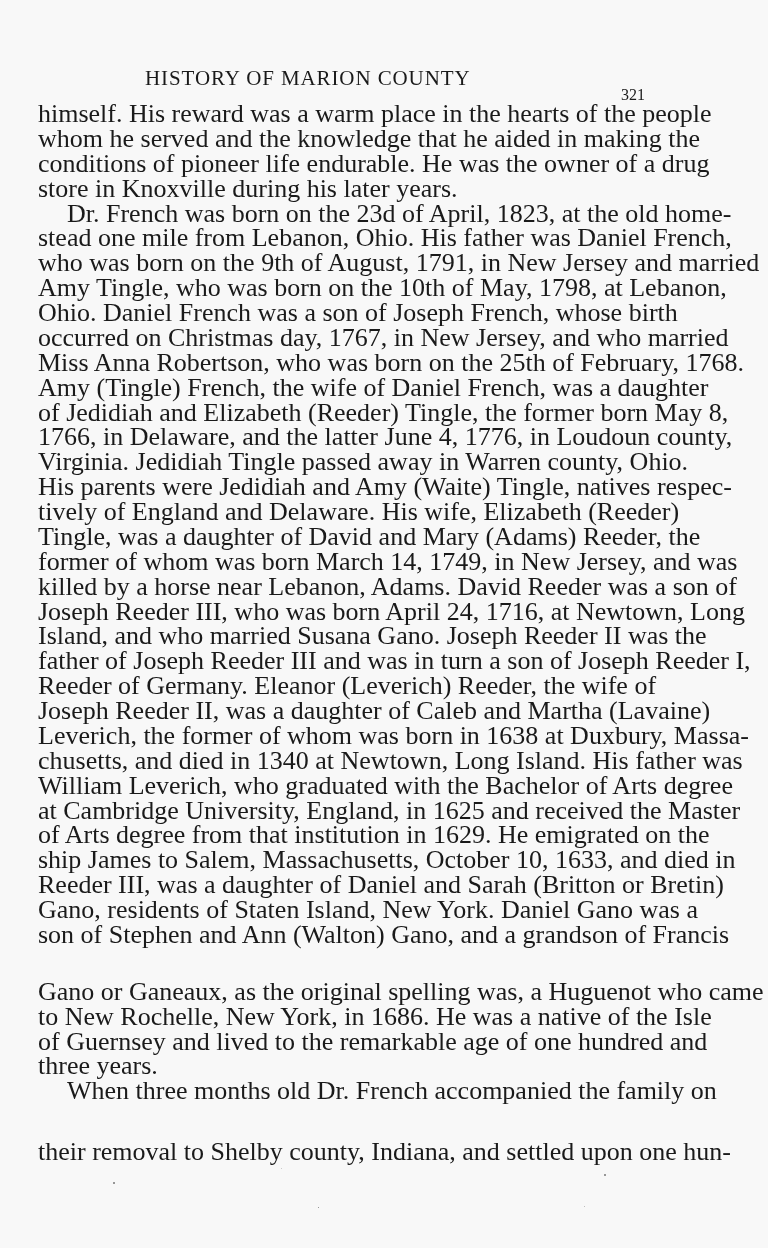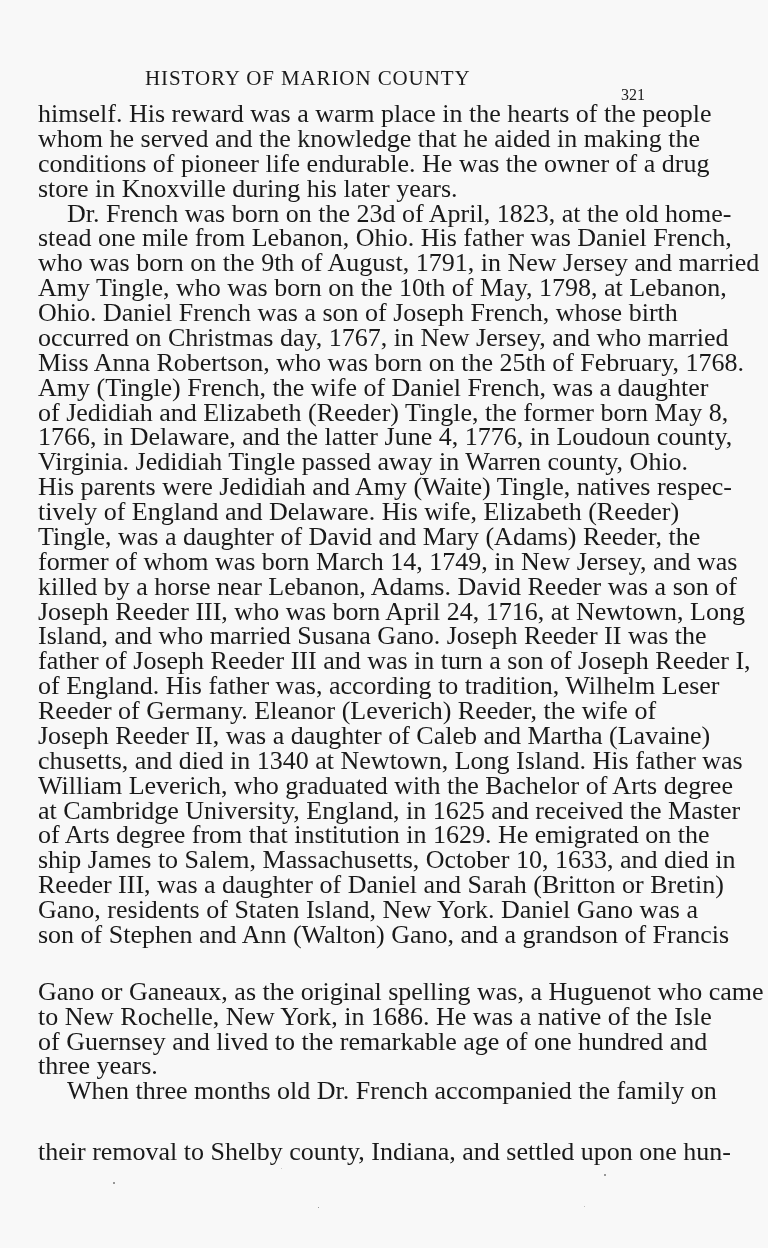--- a/index.html
+++ b/index.html
@@ -97,23 +97,23 @@
       <div class="line" style="white-space: nowrap;">1766, in Delaware, and the latter June 4, 1776, in Loudoun county,</div>
       <div class="line" style="white-space: nowrap;">Virginia.  Jedidiah Tingle passed away in Warren county, Ohio.</div>
       <div class="line" style="white-space: nowrap;">His parents were Jedidiah and Amy (Waite) Tingle, natives respec-</div>
       <div class="line" style="white-space: nowrap;">tively of England and Delaware.  His wife, Elizabeth (Reeder)</div>
       <div class="line" style="white-space: nowrap;">Tingle, was a daughter of David and Mary (Adams) Reeder, the</div>
       <div class="line" style="white-space: nowrap;">former of whom was born March 14, 1749, in New Jersey, and was</div>
       <div class="line" style="white-space: nowrap;">killed by a horse near Lebanon, Adams.  David Reeder was a son of</div>
       <div class="line" style="white-space: nowrap;">Joseph Reeder III, who was born April 24, 1716, at Newtown, Long</div>
       <div class="line" style="white-space: nowrap;">Island, and who married Susana Gano.  Joseph Reeder II was the</div>
       <div class="line" style="white-space: nowrap;">father of Joseph Reeder III and was in turn a son of Joseph Reeder I,</div>
-      <div class="line" style="white-space: nowrap;">of England.  His father was, according to tradition, Wilhelm Leser</div>
       <div class="line" style="white-space: nowrap;">Reeder of Germany.  Eleanor (Leverich) Reeder, the wife of</div>
       <div class="line" style="white-space: nowrap;">Joseph Reeder II, was a daughter of Caleb and Martha (Lavaine)</div>
+      <div class="line" style="white-space: nowrap;">Leverich, the former of whom was born in 1638 at Duxbury, Massa-</div>
       <div class="line" style="white-space: nowrap;">chusetts, and died in 1340 at Newtown, Long Island.  His father was</div>
       <div class="line" style="white-space: nowrap;">William Leverich, who graduated with the Bachelor of Arts degree</div>
       <div class="line" style="white-space: nowrap;">at Cambridge University, England, in 1625 and received the Master</div>
       <div class="line" style="white-space: nowrap;">of Arts degree from that institution in 1629.  He emigrated on the</div>
       <div class="line" style="white-space: nowrap;">ship James to Salem, Massachusetts, October 10, 1633, and died in</div>
       <div class="line" style="white-space: nowrap;">Reeder III, was a daughter of Daniel and Sarah (Britton or Bretin)</div>
       <div class="line" style="white-space: nowrap;">Gano, residents of Staten Island, New York.  Daniel Gano was a</div>
       <div class="line" style="white-space: nowrap;">son of Stephen and Ann (Walton) Gano, and a grandson of Francis</div>
       <div class="line" style="white-space: nowrap; margin-top: 32px;">Gano or Ganeaux, as the original spelling was, a Huguenot who came</div>
       <div class="line" style="white-space: nowrap;">to New Rochelle, New York, in 1686.  He was a native of the Isle</div>

